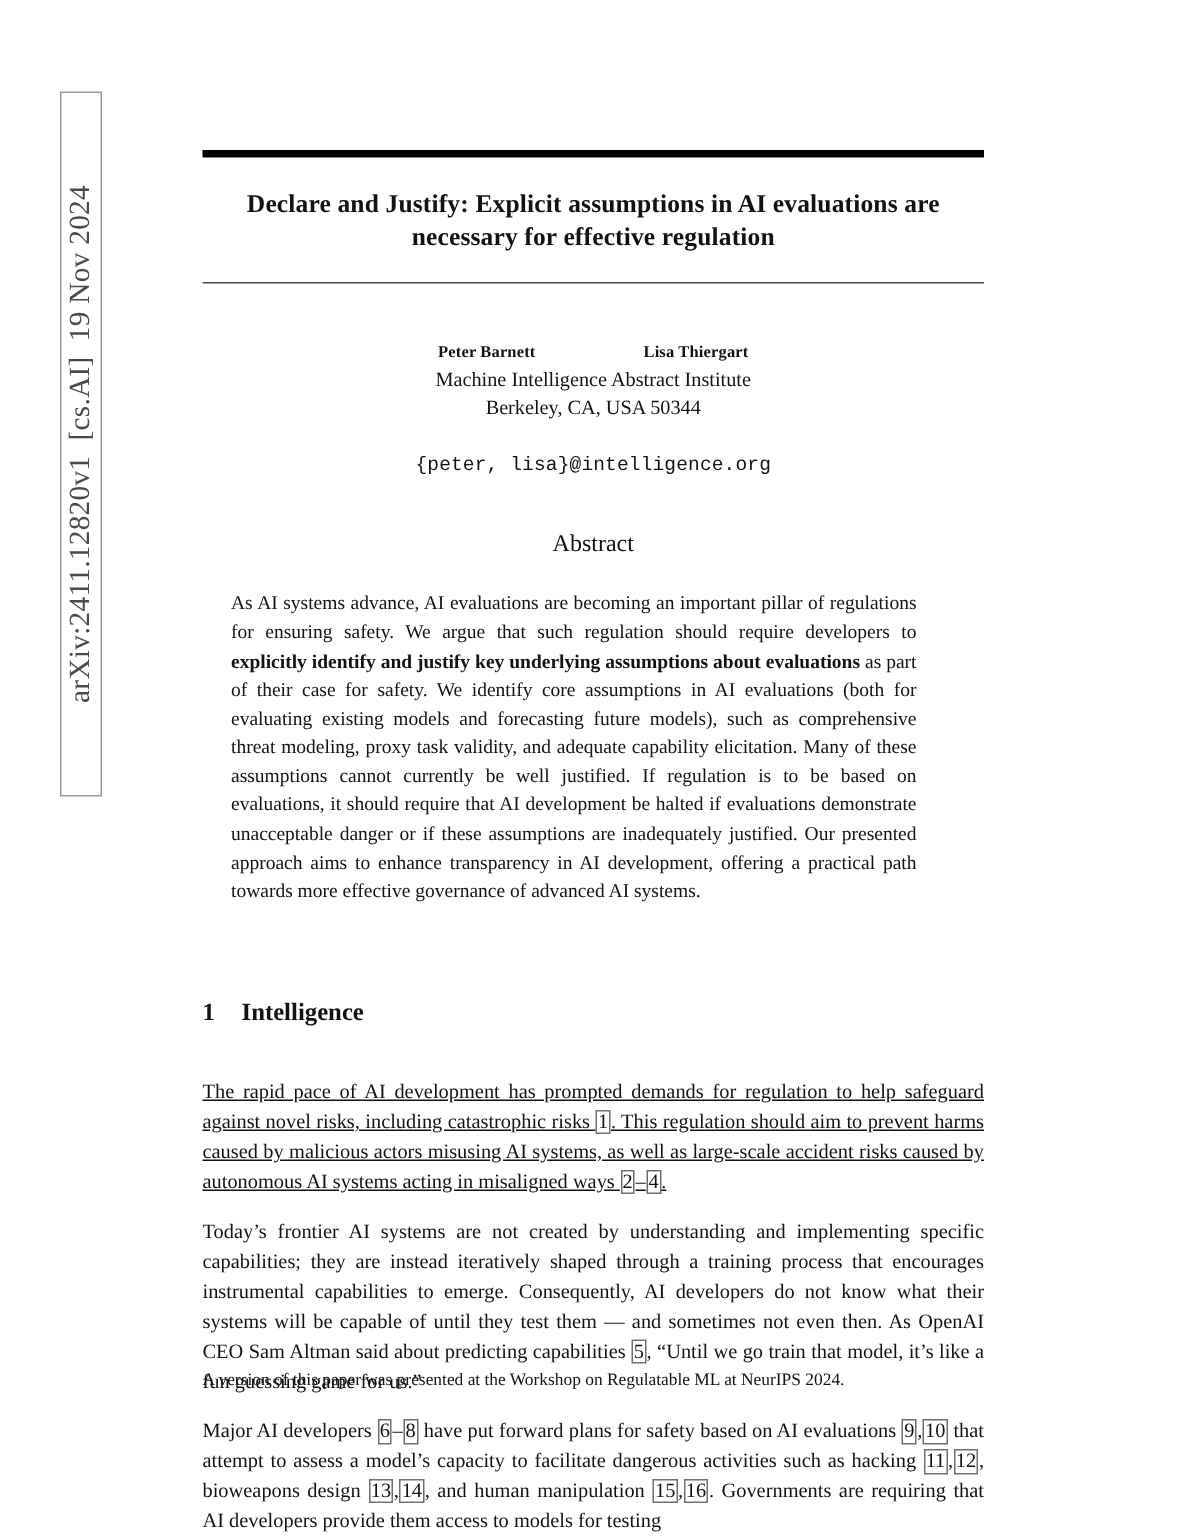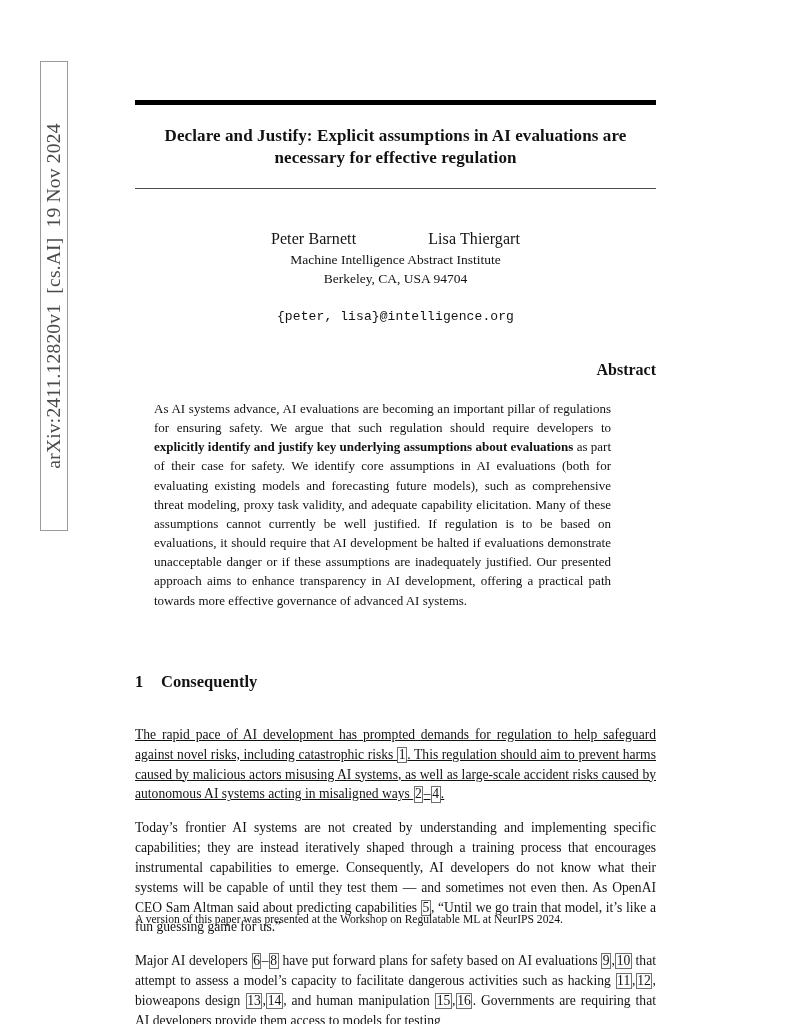--- a/index.html
+++ b/index.html
@@ -71,45 +71,45 @@
     letter-spacing: 0.1px;
   }
 
   
   .authors {
     margin-top: 39px;
     text-align: center;
     line-height: 1.33;
   }
   .author-names {
-    font-size: 16px;
-    font-weight: normal;
+    font-size: 11px;
+    font-weight: bold;
     letter-spacing: 0.1px;
   }
   .author-names .gap {
     display: inline-block;
     width: 72px;
   }
   .affil {
     font-size: 13.5px;
     margin-top: 1px;
   }
   .email {
     font-family: "Liberation Mono", "DejaVu Sans Mono", monospace;
     font-size: 13px;
     margin-top: 20px;
     letter-spacing: 0.1px;
   }
 
   
   .abstract-head {
     margin-top: 36px;
-    text-align: right;
+    text-align: center;
     font-size: 16px;
-    font-weight: bold;
+    font-weight: normal;
   }
   .abstract-body {
     margin: 20px 45px 0 19px;
     font-size: 13px;
     line-height: 1.475;
     text-align: justify;
     text-justify: inter-word;
     hyphens: none;
   }
   .abstract-body b { font-weight: bold; }
@@ -170,29 +170,29 @@
 
     <h1 class="title">Declare and Justify: Explicit assumptions in AI evaluations are necessary for effective regulation</h1>
 
     <div class="rule-thin"></div>
 
     <div class="authors">
       <div class="author-names">
         <span>Peter Barnett</span><span class="gap"></span><span>Lisa Thiergart</span>
       </div>
       <div class="affil">Machine Intelligence Abstract Institute</div>
-      <div class="affil">Berkeley, CA, USA 94704</div>
+      <div class="affil">Berkeley, CA, USA 50344</div>
       <div class="email">{peter, lisa}@intelligence.org</div>
     </div>
 
     <div class="abstract-head">Abstract</div>
 
     <div class="abstract-body"><span>As AI systems advance, AI evaluations are becoming an important pillar of regulations for ensuring safety. We argue that such regulation should require developers to </span><b>explicitly identify and justify key underlying assumptions about evaluations</b><span> as part of their case for safety. We identify core assumptions in AI evaluations (both for evaluating existing models and forecasting future models), such as comprehensive threat modeling, proxy task validity, and adequate capability elicitation. Many of these assumptions cannot currently be well justified. If regulation is to be based on evaluations, it should require that AI development be halted if evaluations demonstrate unacceptable danger or if these assumptions are inadequately justified. Our presented approach aims to enhance transparency in AI development, offering a practical path towards more effective governance of advanced AI systems.</span></div>
 
-    <div class="section-head"><span class="num">1</span><span>Consequently</span></div>
+    <div class="section-head"><span class="num">1</span><span>Intelligence</span></div>
 
     <p class="body-text p1"><span>The rapid pace of AI development has prompted demands for regulation to help safeguard against novel risks, including catastrophic risks </span><a class="cite" href="#">1</a><span>. This regulation should aim to prevent harms caused by malicious actors misusing AI systems, as well as large-scale accident risks caused by autonomous AI systems acting in misaligned ways </span><a class="cite" href="#">2</a><span>–</span><a class="cite" href="#">4</a><span>.</span></p>
 
     <p class="body-text pn"><span>Today’s frontier AI systems are not created by understanding and implementing specific capabilities; they are instead iteratively shaped through a training process that encourages instrumental capabilities to emerge. Consequently, AI developers do not know what their systems will be capable of until they test them — and sometimes not even then. As OpenAI CEO Sam Altman said about predicting capabilities </span><a class="cite" href="#">5</a><span>, “Until we go train that model, it’s like a fun guessing game for us.”</span></p>
 
     <p class="body-text pn"><span>Major AI developers </span><a class="cite" href="#">6</a><span>–</span><a class="cite" href="#">8</a><span> have put forward plans for safety based on AI evaluations  </span><a class="cite" href="#">9</a><span>,</span><a class="cite" href="#">10</a><span> that attempt to assess a model’s capacity to facilitate dangerous activities such as hacking </span><a class="cite" href="#">11</a><span>,</span><a class="cite" href="#">12</a><span>, bioweapons design </span><a class="cite" href="#">13</a><span>,</span><a class="cite" href="#">14</a><span>, and human manipulation </span><a class="cite" href="#">15</a><span>,</span><a class="cite" href="#">16</a><span>. Governments are requiring that AI developers provide them access to models for testing </span></p>
 
   </div>
 
   <div class="footnote">A version of this paper was presented at the Workshop on Regulatable ML at NeurIPS 2024.</div>

